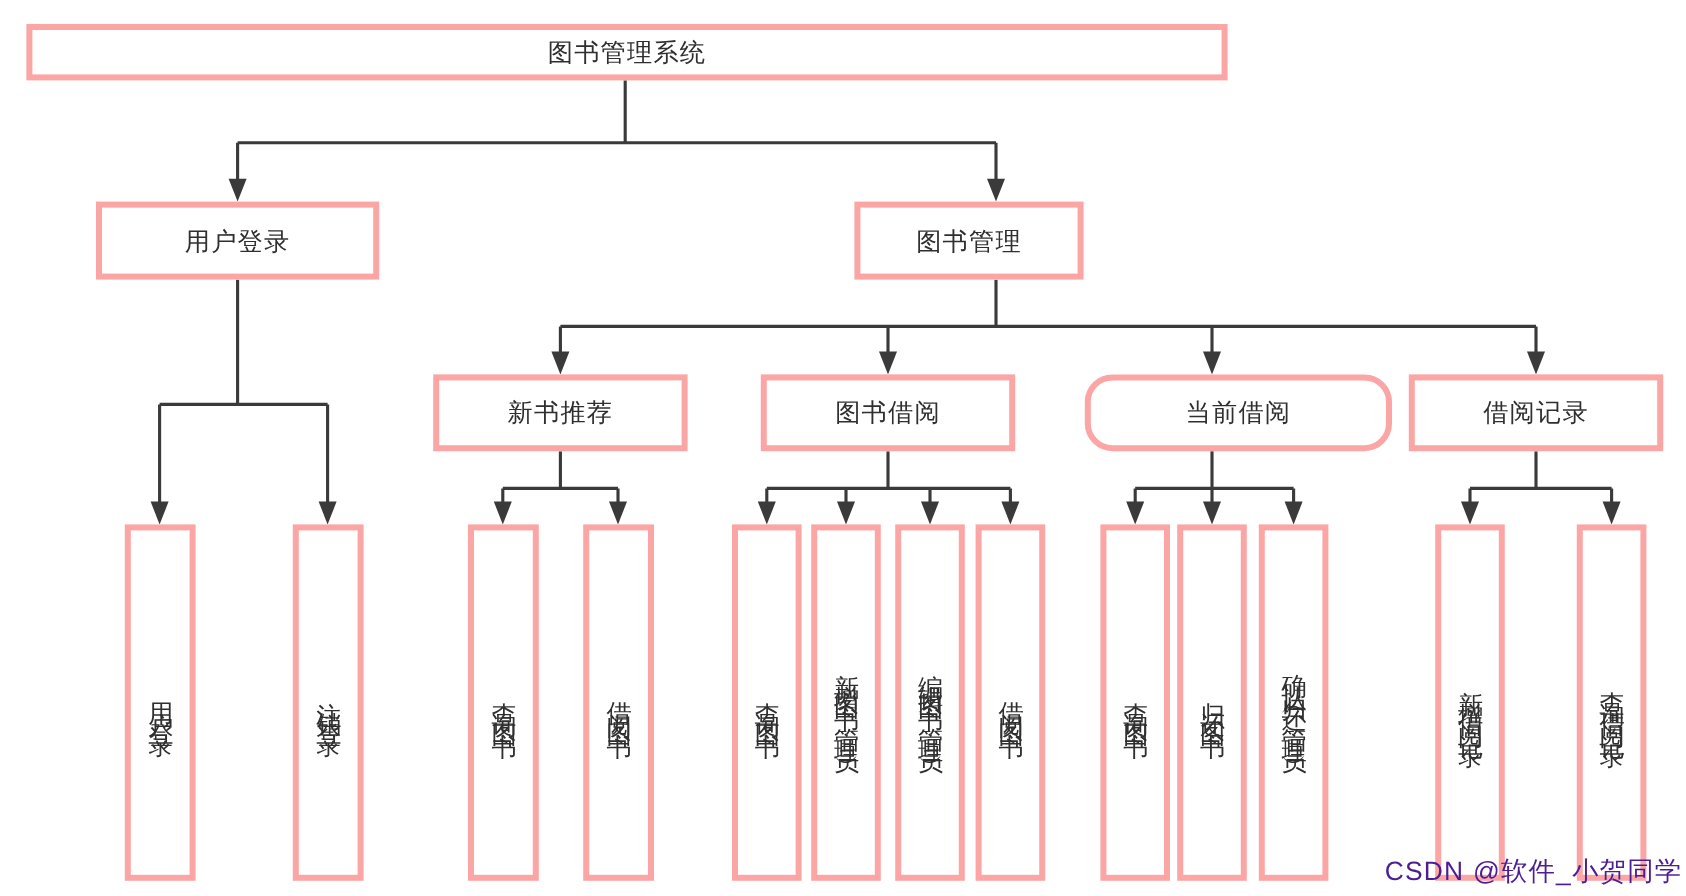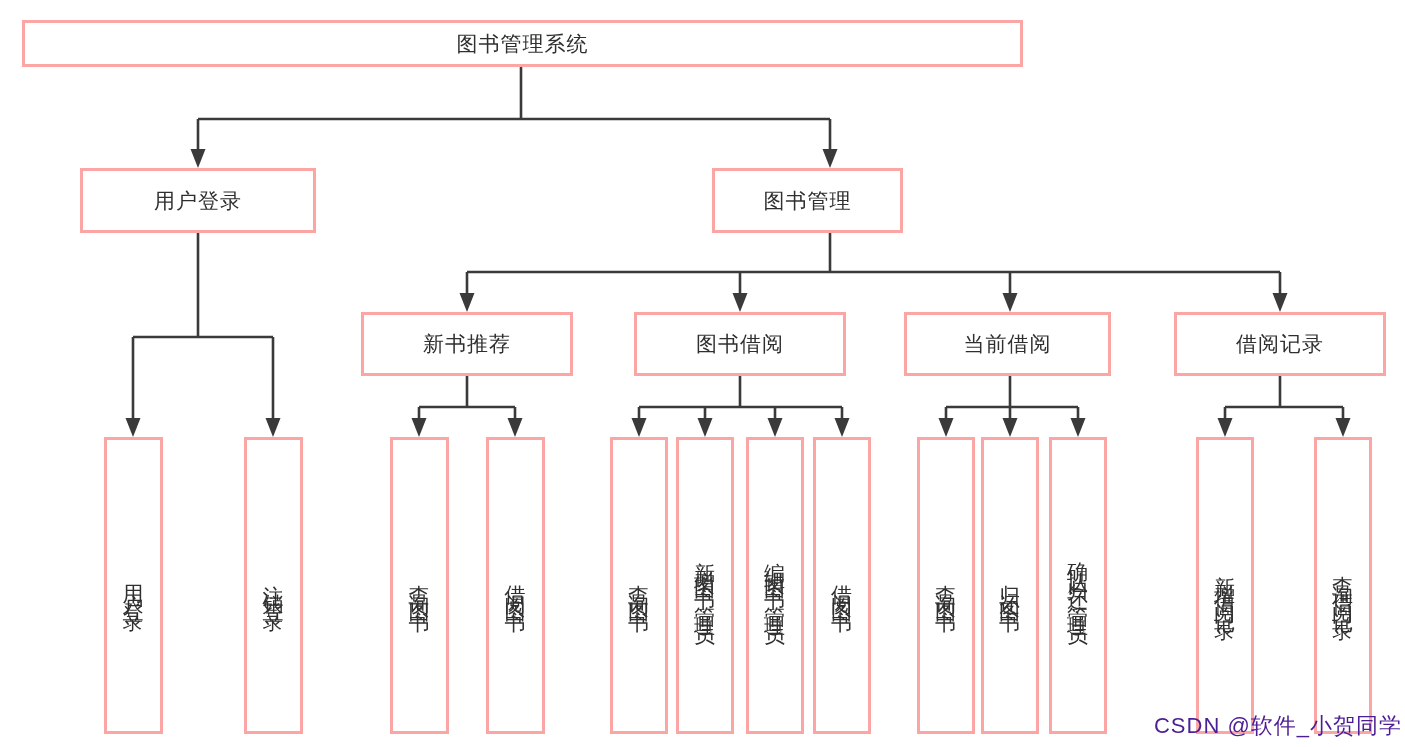--- a/index.html
+++ b/index.html
@@ -19,21 +19,21 @@
   }
   svg.connectors path {
     stroke: #3a3a3a;
     stroke-width: 2.6;
     fill: none;
   }
   svg.connectors polygon { fill: #3a3a3a; }
   .node {
     position: absolute;
     box-sizing: border-box;
-    border: 3px solid #fca5a5;
+    border: 5px solid #fca5a5;
     background: #ffffff;
     display: flex;
     align-items: center;
     justify-content: center;
     font-size: 21px;
     letter-spacing: 1px;
   }
   .node.leaf .vtext {
     writing-mode: vertical-rl;
     letter-spacing: 9px;
@@ -115,21 +115,21 @@
   <div class="node" style="left:712px; top:168px; width:191px; height:65px;">
     <span class="lbl">图书管理</span>
   </div>
 
   <div class="node" style="left:361px; top:312px; width:212px; height:64px;">
     <span class="lbl">新书推荐</span>
   </div>
   <div class="node" style="left:634px; top:312px; width:212px; height:64px;">
     <span class="lbl">图书借阅</span>
   </div>
-  <div class="node" style="left:904px; top:312px; width:207px; height:64px;">
+  <div class="node" style="left:904px; top:312px; width:256px; height:64px;border-radius:23px;">
     <span class="lbl">当前借阅</span>
   </div>
   <div class="node" style="left:1174px; top:312px; width:212px; height:64px;">
     <span class="lbl">借阅记录</span>
   </div>
 
   <div class="node leaf" style="left:104px; top:437px; width:59px; height:297px;">
     <span class="vtext">用户登录</span>
   </div>
   <div class="node leaf" style="left:244px; top:437px; width:59px; height:297px;">

